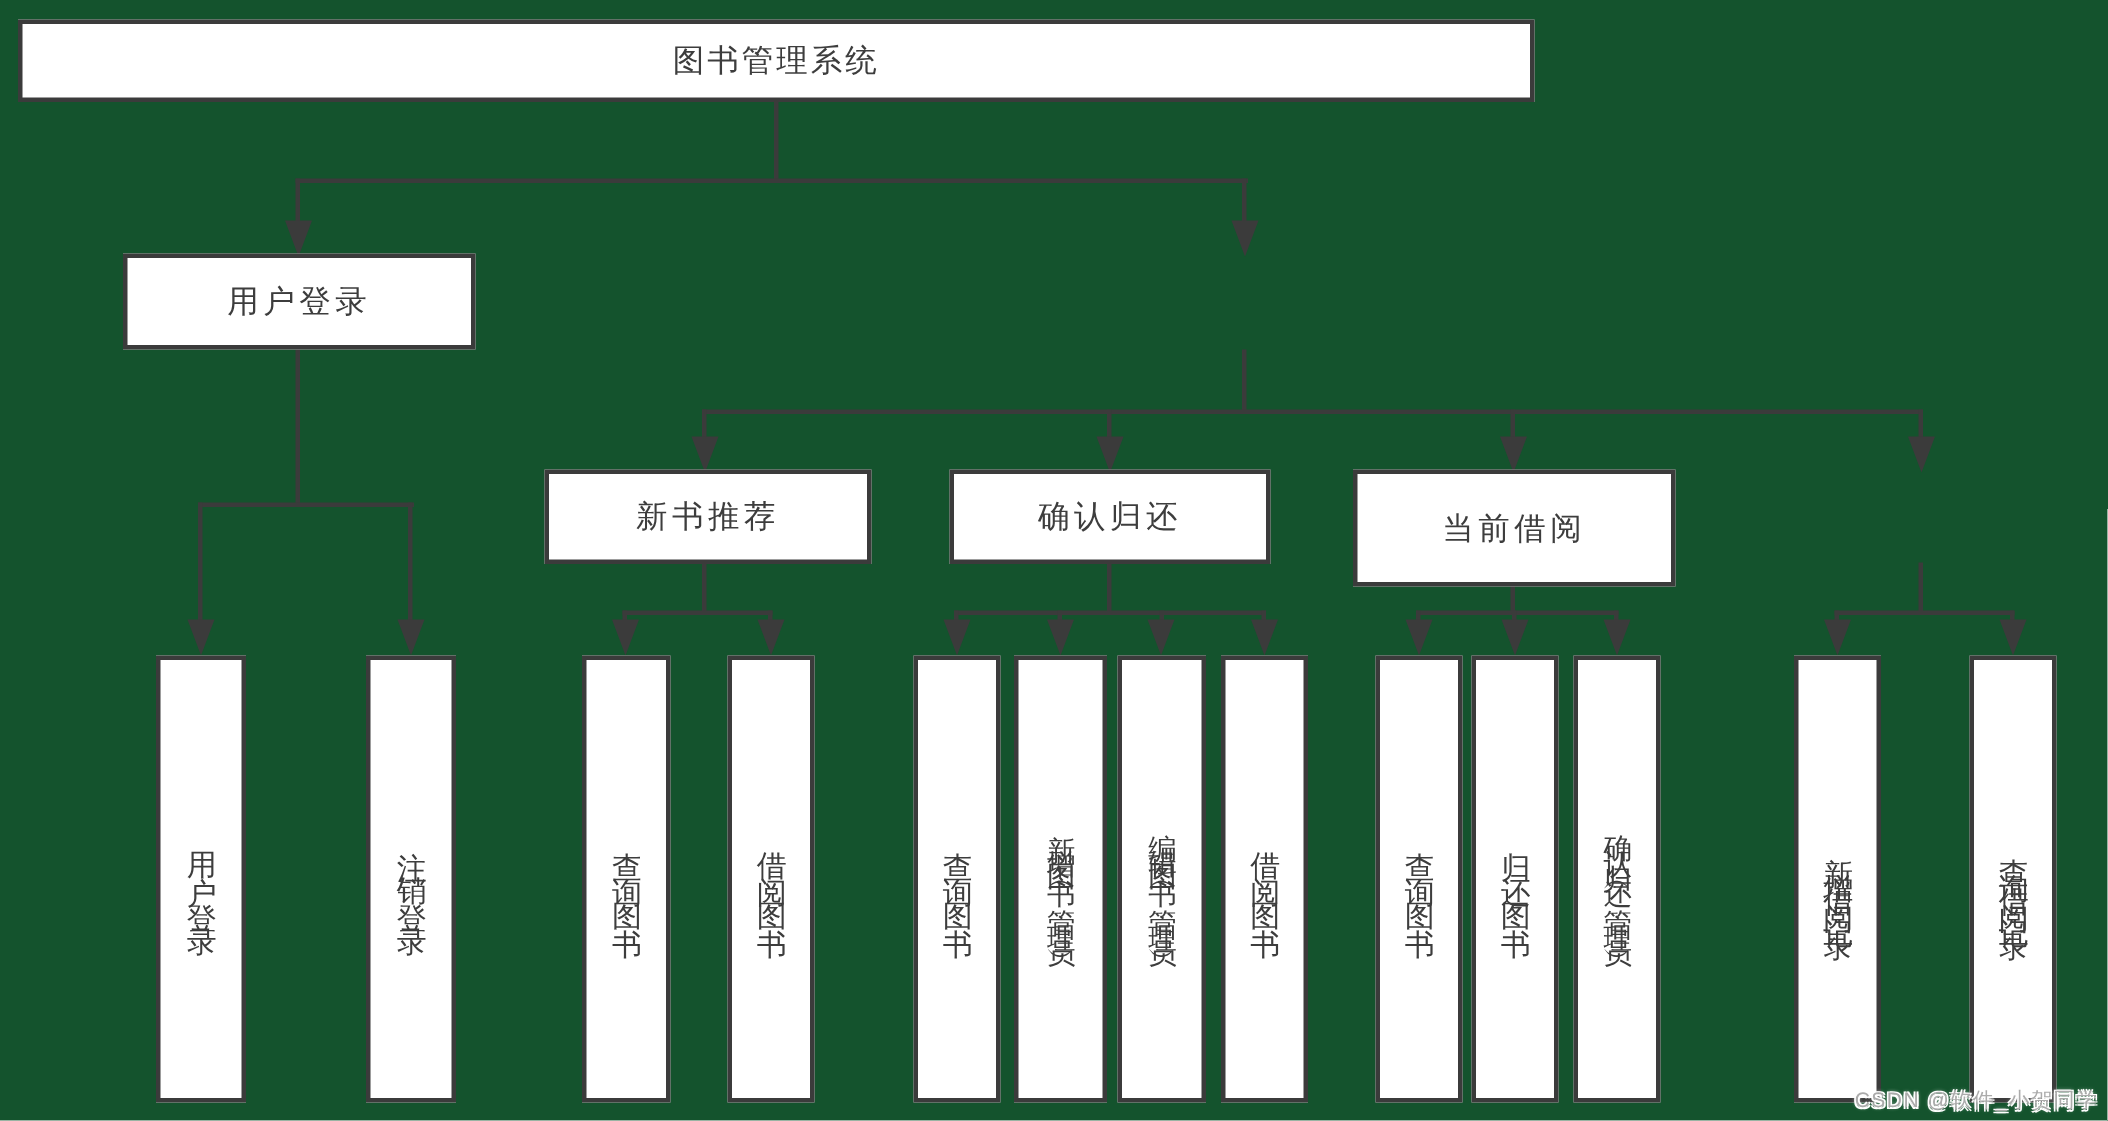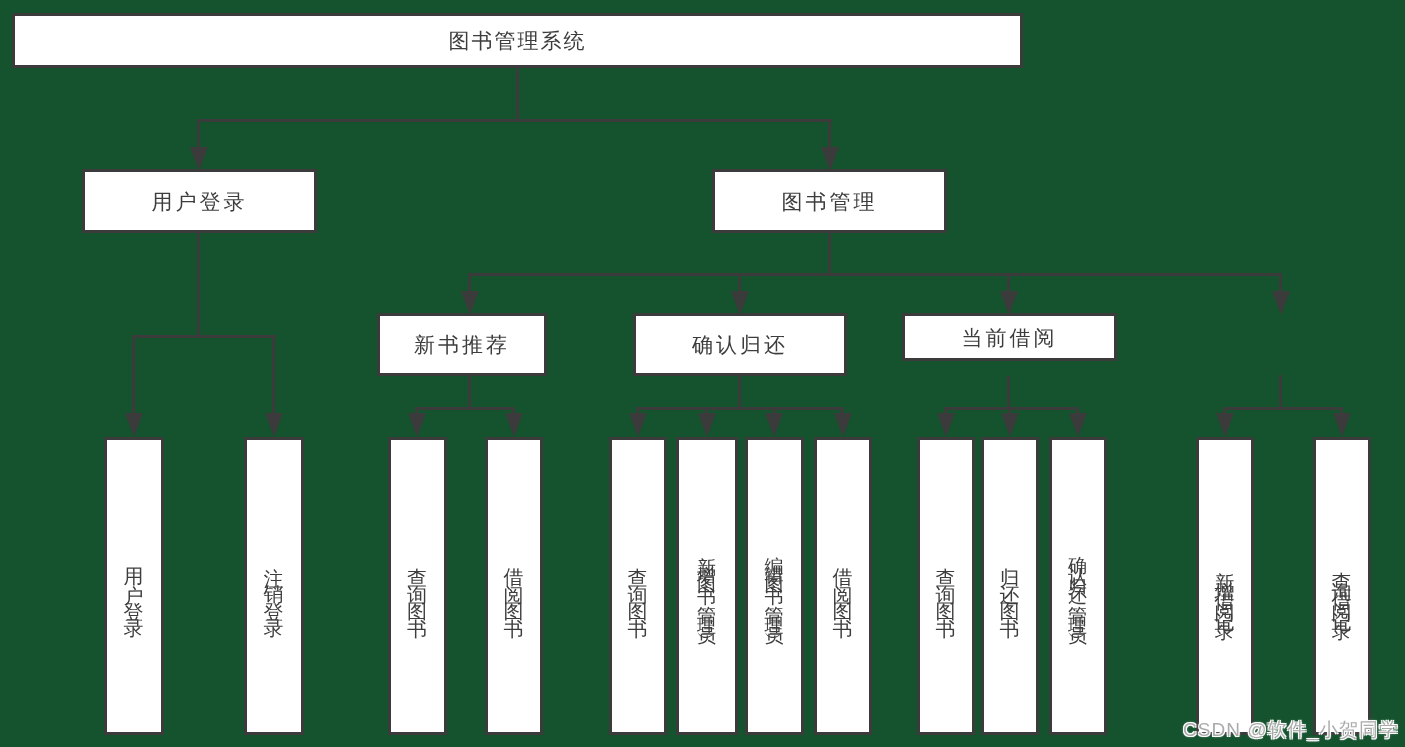--- a/index.html
+++ b/index.html
@@ -23,21 +23,21 @@
   .node.v.med  { letter-spacing:10px; }
   .node.v.long { letter-spacing:10px; font-size:19px; }
   .line { position:absolute; background:#3b3b3b; }
   .arrow {
     position:absolute; width:0; height:0;
     border-left:9px solid transparent; border-right:9px solid transparent;
     border-top:24px solid #3b3b3b;
   }
   .watermark {
     position:absolute; right:6px; bottom:4px;
-    font-size:19px; color:#ababab; letter-spacing:1px;
+    font-size:14px; color:#ababab; letter-spacing:1px;
     text-shadow:1px 1px 0 #fff,-1px -1px 0 #fff,1px -1px 0 #fff,-1px 1px 0 #fff,0 0 3px #fff;
   }
 </style>
 </head>
 <body>
 
 <div class="stage">
 
   <div class="line" style="left:516px;top:68px;width:3px;height:54px"></div>
   <div class="line" style="left:197px;top:119px;width:635px;height:3px"></div>
@@ -95,25 +95,24 @@
   <div class="arrow" style="left:834px;top:413px"></div>
   <div class="arrow" style="left:937px;top:413px"></div>
   <div class="arrow" style="left:1001px;top:413px"></div>
   <div class="arrow" style="left:1069px;top:413px"></div>
   <div class="arrow" style="left:1216px;top:413px"></div>
   <div class="arrow" style="left:1333px;top:413px"></div>
 
   <div class="node title" style="left:12px;top:13px;width:1011px;height:55px">图书管理系统</div>
 
   <div class="node" style="left:82px;top:169px;width:235px;height:64px">用户登录</div>
-  <div class="node" style="left:712px;top:169px;width:235px;height:64px">图书管理</div>
 
-  <div class="node" style="left:377px;top:313px;width:170px;height:63px">新书推荐</div>
+  <div class="node" style="left:363px;top:313px;width:218px;height:63px">新书推荐</div>
   <div class="node" style="left:633px;top:313px;width:214px;height:63px">确认归还</div>
-  <div class="node" style="left:902px;top:313px;width:215px;height:48px">当前借阅</div>
+  <div class="node" style="left:902px;top:313px;width:215px;height:78px">当前借阅</div>
 
   <div class="node v" style="left:104px;top:437px;width:60px;height:298px">用户登录</div>
   <div class="node v" style="left:244px;top:437px;width:60px;height:298px">注销登录</div>
 
   <div class="node v" style="left:388px;top:437px;width:59px;height:298px">查询图书</div>
   <div class="node v" style="left:485px;top:437px;width:58px;height:298px">借阅图书</div>
 
   <div class="node v" style="left:609px;top:437px;width:58px;height:298px">查询图书</div>
   <div class="node v long" style="left:676px;top:437px;width:62px;height:298px">新增图书（管理员）</div>
   <div class="node v long" style="left:745px;top:437px;width:59px;height:298px">编辑图书（管理员）</div>

